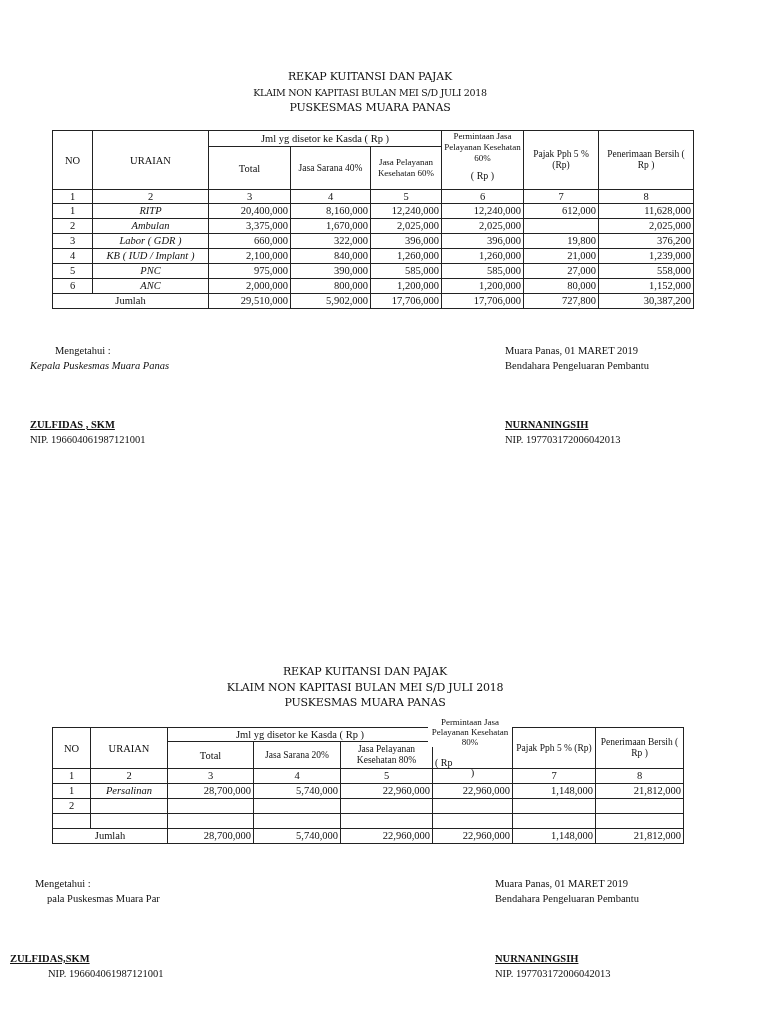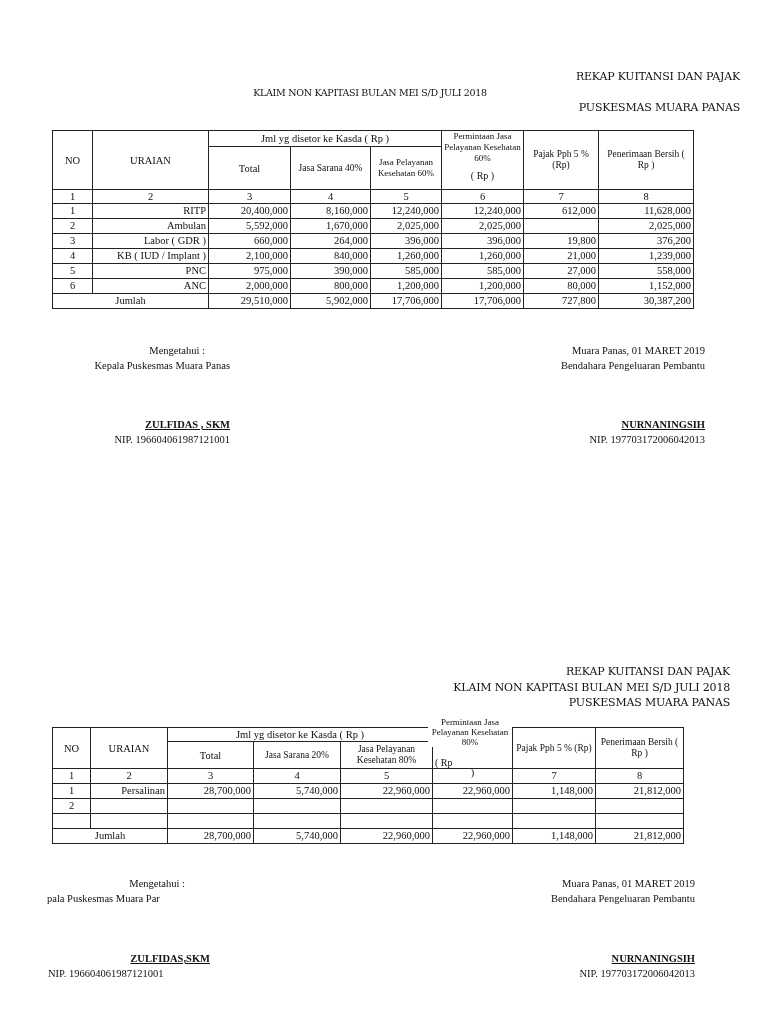--- a/index.html
+++ b/index.html
@@ -1,32 +1,32 @@
 <!DOCTYPE html>
 <html><head>
 <meta charset="utf-8">
 <style>
   html, body { margin: 0; padding: 0; background: #ffffff; }
   body { width: 768px; height: 1024px; position: relative; overflow: hidden;
          font-family: "DejaVu Serif", "Liberation Serif", serif; color: #111; }
   .abs { position: absolute; }
   .title { position: absolute; left: 0; width: 740px; text-align: center; white-space: nowrap; }
-  .t1 { font-size: 11px; letter-spacing: -0.2px; text-align: right; }
+  .t1 { font-size: 11px; letter-spacing: -0.2px; }
   .t2 { font-size: 9.5px; letter-spacing: -0.3px; }
   table { position: absolute; border-collapse: collapse; table-layout: fixed;
           font-family: "Liberation Serif", "DejaVu Serif", serif; }
   td { border: 1px solid #222; padding: 0 2px; font-size: 10.5px; line-height: 12px;
        overflow: hidden; white-space: nowrap; }
   .hd { text-align: center; vertical-align: middle; white-space: normal; line-height: 11px; margin-top: 32px; }
   .c { text-align: center; }
   .r { text-align: right; }
-  .l { text-align: right; }
+  .l { text-align: center; font-style: italic; }
   .sm { font-size: 9.5px; }
   .xs { font-size: 9px; }
-  .sig { position: absolute; text-align: right; white-space: nowrap;
+  .sig { position: absolute; text-align: left; white-space: nowrap;
          font-family: "Liberation Serif", "DejaVu Serif", serif; font-size: 10.5px; }
   .name { font-weight: bold; text-decoration: underline; }
 </style>
 </head>
 <body>
 
 <div>
   <div class="title t1" style="top:70px;">REKAP KUITANSI DAN PAJAK</div>
   <div class="title t2" style="top:87px;">KLAIM NON KAPITASI BULAN MEI  S/D JULI 2018</div>
   <div class="title t1" style="top:101px;">PUSKESMAS MUARA PANAS</div>
@@ -75,32 +75,32 @@
       <td class="r">20,400,000</td>
       <td class="r">8,160,000</td>
       <td class="r">12,240,000</td>
       <td class="r">12,240,000</td>
       <td class="r">612,000</td>
       <td class="r">11,628,000</td>
     </tr>
     <tr style="height:15px;">
       <td class="c">2</td>
       <td class="l">Ambulan</td>
-      <td class="r">5,592,000</td>
+      <td class="r">3,375,000</td>
       <td class="r">1,670,000</td>
       <td class="r">2,025,000</td>
       <td class="r">2,025,000</td>
       <td class="r"></td>
       <td class="r">2,025,000</td>
     </tr>
     <tr style="height:15px;">
       <td class="c">3</td>
       <td class="l">Labor  ( GDR )</td>
       <td class="r">660,000</td>
-      <td class="r">264,000</td>
+      <td class="r">322,000</td>
       <td class="r">396,000</td>
       <td class="r">396,000</td>
       <td class="r">19,800</td>
       <td class="r">376,200</td>
     </tr>
     <tr style="height:15px;">
       <td class="c">4</td>
       <td class="l">KB ( IUD / Implant )</td>
       <td class="r">2,100,000</td>
       <td class="r">840,000</td>
@@ -135,21 +135,21 @@
       <td class="r">5,902,000</td>
       <td class="r">17,706,000</td>
       <td class="r">17,706,000</td>
       <td class="r">727,800</td>
       <td class="r">30,387,200</td>
     </tr>
   </tbody>
     </table>
 
   <div class="sig" style="left:55px; width:150px; top:345px;">Mengetahui :</div>
-  <div class="sig" style="left:30px; width:200px; top:360px;">Kepala Puskesmas Muara Panas</div>
+  <div class="sig" style="left:30px; width:200px; top:360px;font-style:italic;">Kepala Puskesmas Muara Panas</div>
   <div class="sig name" style="left:30px; width:200px; top:419px;">ZULFIDAS , SKM</div>
   <div class="sig" style="left:30px; width:200px; top:434px;">NIP. 196604061987121001</div>
 
   <div class="sig" style="left:505px; width:200px; top:345px;">Muara Panas, 01 MARET 2019</div>
   <div class="sig" style="left:505px; width:200px; top:360px;">Bendahara Pengeluaran Pembantu</div>
   <div class="sig name" style="left:505px; width:200px; top:419px;">NURNANINGSIH</div>
   <div class="sig" style="left:505px; width:200px; top:434px;">NIP. 197703172006042013</div>
 </div>
 
 <div>

